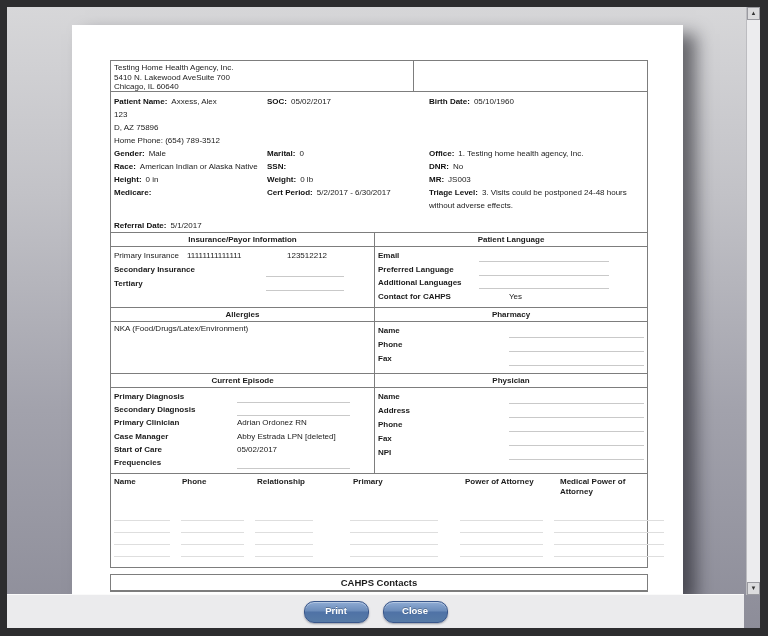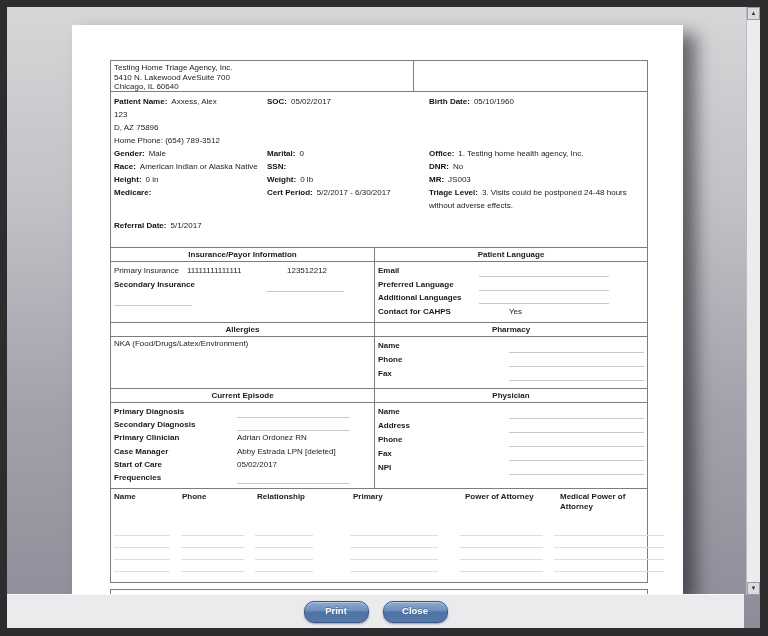--- a/index.html
+++ b/index.html
@@ -13,21 +13,21 @@
   .scroll-btn.down{bottom:0;}
   
   .page{position:absolute;left:65px;top:18px;width:611px;bottom:33px;background:#ffffff;box-shadow:13px 9px 16px rgba(15,15,22,0.55);overflow:hidden;z-index:2;}
   .page-content{position:absolute;left:38px;top:35px;width:538px;font-size:8px;color:#1b1b1b;}
   b{color:#111;}
   
   .agency-box{display:flex;border:1px solid #7d7d7d;box-sizing:border-box;height:32px;}
   .agency-left{width:303px;border-right:1px solid #7d7d7d;padding:2px 3px 0;line-height:9.5px;box-sizing:border-box;}
   .agency-right{flex:1;}
   
-  .patient-box{border:1px solid #7d7d7d;border-top:none;box-sizing:border-box;padding:3px 0 15px;}
+  .patient-box{border:1px solid #7d7d7d;border-top:none;box-sizing:border-box;padding:3px 0 0;}
   .p-row{display:flex;line-height:13px;min-height:13px;}
   .p-c1{width:156px;padding-left:3px;box-sizing:border-box;}
   .p-c2{width:162px;}
   .p-c3{flex:1;padding-right:5px;}
   .p-row.referral{margin-top:7px;}
   .lbl{font-weight:bold;margin-right:4px;}
   
   .twocol{display:flex;border:1px solid #7d7d7d;border-top:none;box-sizing:border-box;}
   .col-l{width:264px;border-right:1px solid #7d7d7d;box-sizing:border-box;}
   .col-r{flex:1;}
@@ -80,21 +80,21 @@
     <div class="scrollbar">
       <div class="scroll-btn up">▲</div>
       <div class="scroll-btn down">▼</div>
     </div>
 
     <div class="page">
       <div class="page-content">
 
         <div class="agency-box">
           <div class="agency-left">
-            <div>Testing Home Triage Agency, Inc.</div>
+            <div>Testing Home Health Agency, Inc.</div>
             <div>5410 N. Lakewood AveSuite 700</div>
             <div>Chicago, IL  60640</div>
           </div>
           <div class="agency-right"></div>
         </div>
 
         <div class="patient-box">
           <div class="p-row">
             <span class="p-c1"><b class="lbl">Patient Name:</b><span>Axxess, Alex</span></span>
             <span class="p-c2"><b class="lbl">SOC:</b><span>05/02/2017</span></span>
@@ -141,20 +141,21 @@
               <div class="ins-row">
                 <span class="ins-l1">Primary Insurance</span>
                 <span class="ins-v1">11111111111111</span>
                 <span>123512212</span>
               </div>
               <div class="ins-row">
                 <span class="ins-l2">Secondary Insurance</span>
                 <span class="ins-u u"></span>
               </div>
               <div class="ins-row">
+                <span class="ins-l2">Tertiary</span>
                 <span class="ins-u u"></span>
               </div>
             </div>
           </div>
           <div class="col-r">
             <div class="sec-head">Patient Language</div>
             <div class="col-body">
               <div class="pl-row">
                 <span class="pl-lbl">Email</span>
                 <span class="pl-u u"></span>

